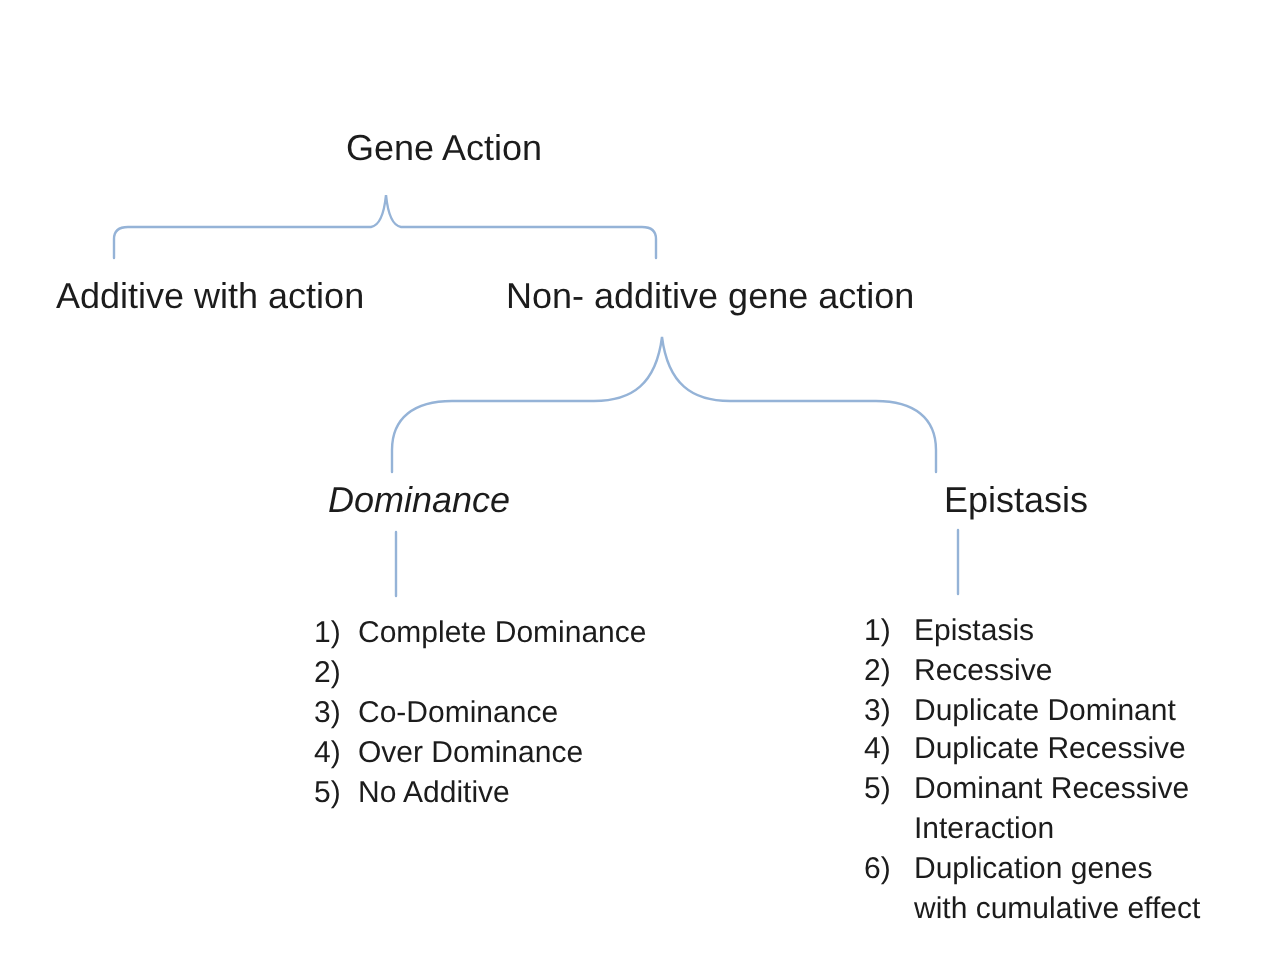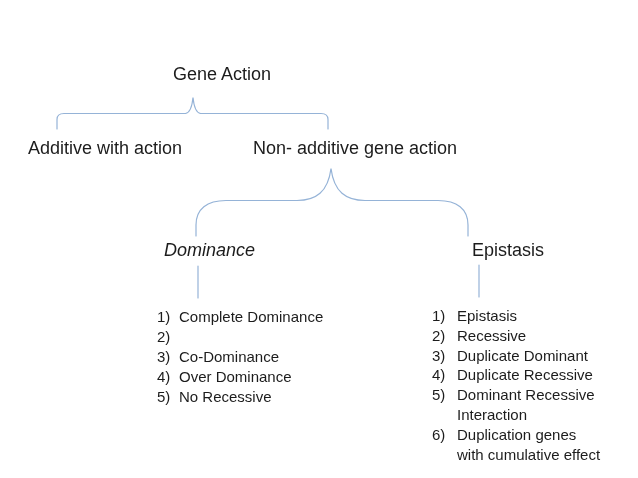--- a/index.html
+++ b/index.html
@@ -82,21 +82,21 @@
     <div class="row">
       <span class="num">3)</span>
       <span class="txt">Co-Dominance</span>
     </div>
     <div class="row">
       <span class="num">4)</span>
       <span class="txt">Over Dominance</span>
     </div>
     <div class="row">
       <span class="num">5)</span>
-      <span class="txt">No Recessive</span>
+      <span class="txt">No Additive</span>
     </div>
   </div>
 
   <div class="list list-epistasis" style="left:432px; top:306px;">
     <div class="row">
       <span class="num">1)</span>
       <span class="txt">Epistasis</span>
     </div>
     <div class="row">
       <span class="num">2)</span>

